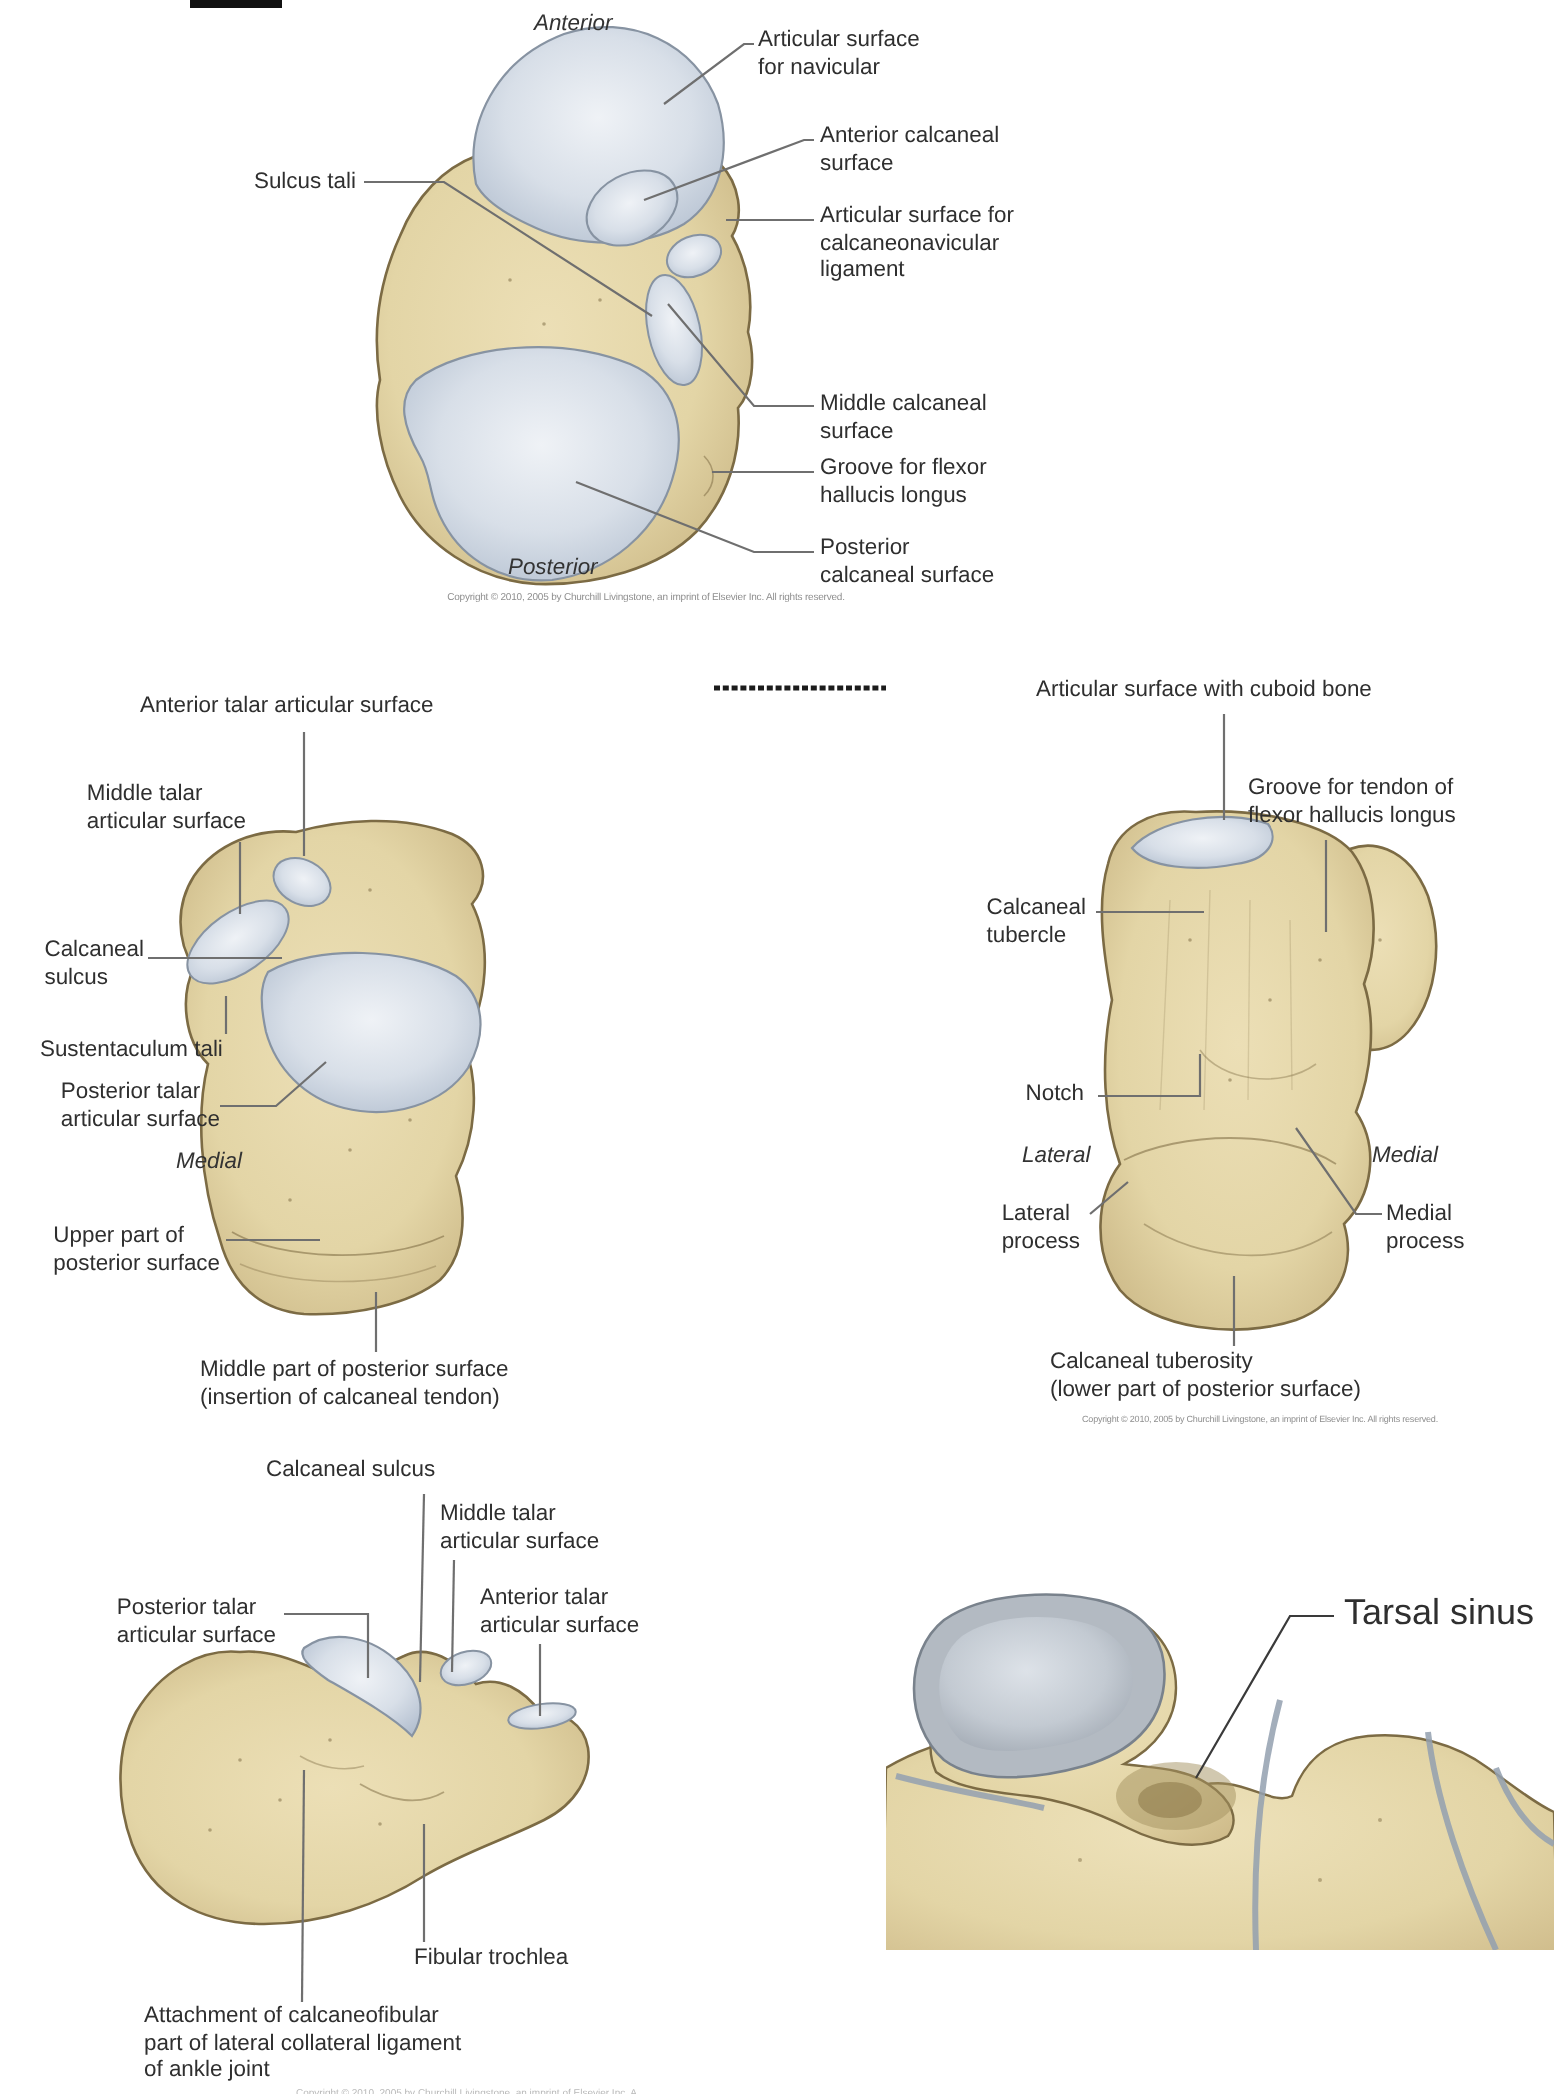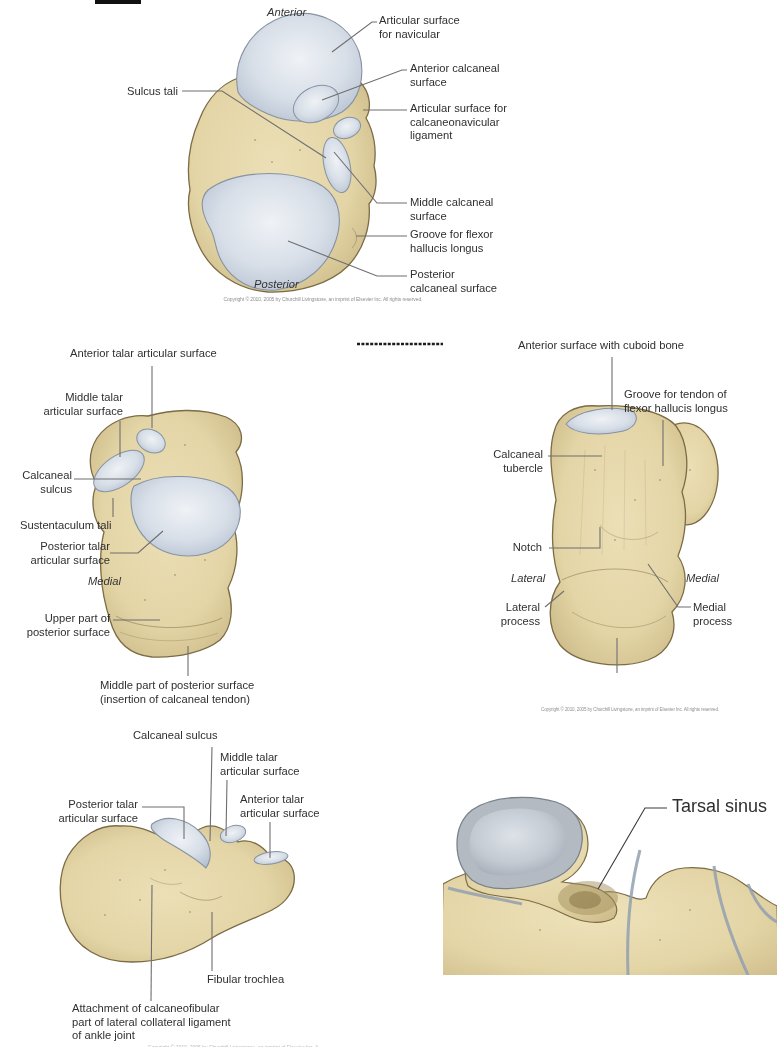--- a/index.html
+++ b/index.html
@@ -1,21 +1,21 @@
 <!DOCTYPE html>
 <html><head>
 <meta charset="utf-8">
 <style>
   html,body{margin:0;padding:0;background:#fff;}
   #page{position:relative;width:784px;height:1047px;background:#ffffff;overflow:hidden;
         font-family:"Liberation Sans",sans-serif;}
   .lbl{position:absolute;font-size:11.2px;line-height:13.5px;color:#2f2f2f;
        white-space:pre-line;}
   .dir{font-style:italic;color:#333;}
-  .r{text-align:right;}
+  .r{text-align:left;}
   .c{text-align:left;}
   .copyr{position:absolute;font-size:5px;line-height:6px;color:#8f8f8f;text-align:center;
          white-space:nowrap;letter-spacing:-0.1px;}
   .figsvg{position:absolute;}
   #leaders{position:absolute;left:0;top:0;pointer-events:none;}
   #rule-top{position:absolute;left:95px;top:0;width:46px;height:4px;background:#111;}
   #copyr-partial{position:absolute;left:148px;top:1044px;width:170px;height:3px;
                  overflow:hidden;font-size:5px;color:#b9b9b9;text-align:center;white-space:nowrap;}
 </style>
 </head>
@@ -285,32 +285,34 @@
 sulcus</div>
   <div class="lbl" style="left:20px;top:519px">Sustentaculum tali</div>
   <div class="lbl r" style="right:674px;top:540px">Posterior talar
 articular surface</div>
   <div class="lbl dir" style="left:88px;top:575px">Medial</div>
   <div class="lbl r" style="right:674px;top:612px">Upper part of
 posterior surface</div>
   <div class="lbl c" style="left:100px;top:679px;width:178px">Middle part of posterior surface
 (insertion of calcaneal tendon)</div>
 
-  <div class="lbl" style="left:518px;top:339px">Anterior surface with cuboid bone</div>
+  <div class="lbl" style="left:518px;top:339px">Articular surface with cuboid bone</div>
   <div class="lbl" style="left:624px;top:388px">Groove for tendon of
 flexor hallucis longus</div>
   <div class="lbl r" style="right:241px;top:448px">Calcaneal
 tubercle</div>
   <div class="lbl r" style="right:242px;top:541px">Notch</div>
   <div class="lbl dir" style="left:511px;top:572px">Lateral</div>
   <div class="lbl dir" style="left:686px;top:572px">Medial</div>
   <div class="lbl r" style="right:244px;top:601px">Lateral
 process</div>
   <div class="lbl" style="left:693px;top:601px">Medial
 process</div>
+  <div class="lbl c" style="left:525px;top:675px;width:185px">Calcaneal tuberosity
+(lower part of posterior surface)</div>
   <div class="copyr" style="left:540px;top:707px;width:180px;font-size:4.5px">Copyright © 2010, 2005 by Churchill Livingstone, an imprint of Elsevier Inc. All rights reserved.</div>
 
   <div class="lbl" style="left:133px;top:729px">Calcaneal sulcus</div>
   <div class="lbl" style="left:220px;top:751px">Middle talar
 articular surface</div>
   <div class="lbl r" style="right:646px;top:798px">Posterior talar
 articular surface</div>
   <div class="lbl" style="left:240px;top:793px">Anterior talar
 articular surface</div>
   <div class="lbl" style="left:207px;top:973px">Fibular trochlea</div>

